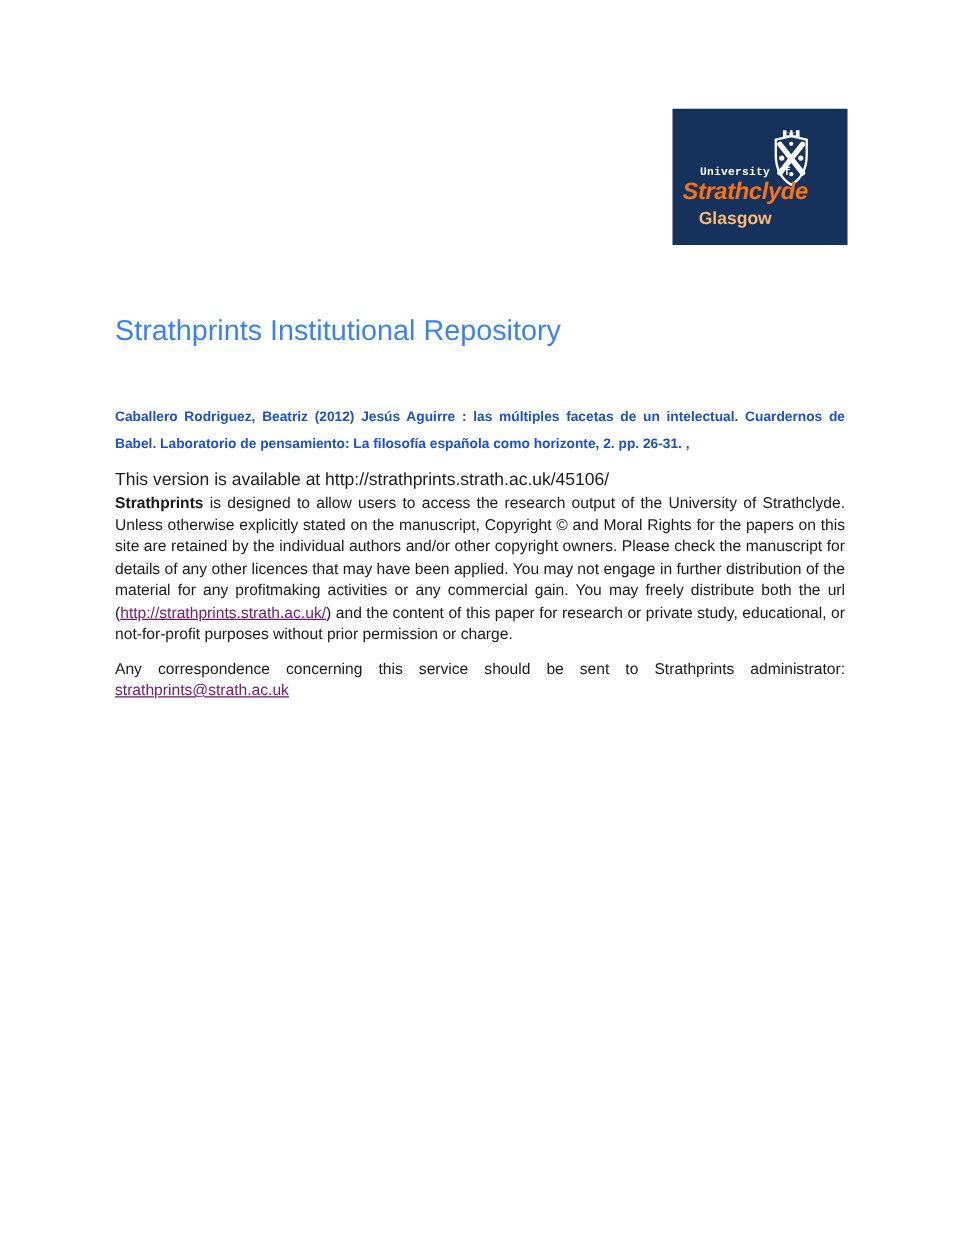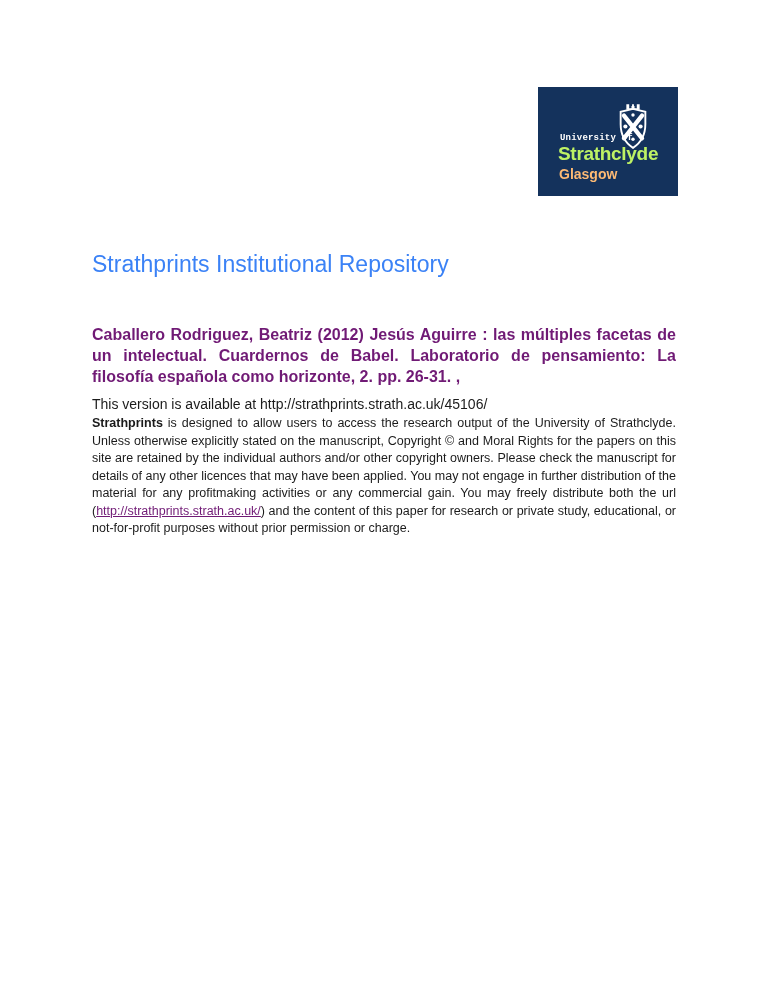--- a/index.html
+++ b/index.html
@@ -34,26 +34,27 @@
     left: 22px;
     top: 46px;
     font-size: 9px;
     font-weight: bold;
     color: #ffffff;
     letter-spacing: 0.2px;
     font-family: Liberation Mono, monospace;
   }
   .logo-name {
     position: absolute;
-    left: 20px;
+    left: 8px;
     top: 56px;
     font-size: 19px;
     font-weight: bold;
-    color: #bef264;
+    color: #f97316;
     letter-spacing: -0.3px;
+    font-style: italic;
   }
   .logo-city {
     position: absolute;
     left: 21px;
     top: 79px;
     font-size: 14px;
     font-weight: bold;
     color: #fdba74;
   }
 
@@ -70,25 +71,25 @@
   }
 
   .content {
     position: absolute;
     left: 92px;
     top: 324px;
     width: 584px;
   }
 
   .citation {
-    font-size: 16px;
+    font-size: 11px;
     font-weight: bold;
     line-height: 21px;
     text-align: justify;
-    color: #701a75;
+    color: #1d4ed8;
     margin-bottom: 7px;
   }
 
   .availability {
     font-size: 14px;
     line-height: 21px;
     color: #1b1b1b;
   }
 
   .body-para {
@@ -132,14 +133,15 @@
 <div class="doc-title">Strathprints Institutional Repository</div>
 
 <div class="content">
 
   <p class="citation">Caballero Rodriguez, Beatriz (2012) Jesús Aguirre : las múltiples facetas de un intelectual. Cuardernos de Babel. Laboratorio de pensamiento: La filosofía española como horizonte, 2. pp. 26-31. ,</p>
 
   <p class="availability">This version is available at http://strathprints.strath.ac.uk/45106/</p>
 
   <p class="body-para"><strong>Strathprints</strong><span> is designed to allow users to access the research output of the University of Strathclyde. Unless otherwise explicitly stated on the manuscript, Copyright © and Moral Rights for the papers on this site are retained by the individual authors and/or other copyright owners. Please check the manuscript for details of any other licences that may have been applied. You may not engage in further distribution of the material for any profitmaking activities or any commercial gain. You may freely distribute both the url (</span><a class="doc-link">http://strathprints.strath.ac.uk/</a><span>) and the content of this paper for research or private study, educational, or not-for-profit purposes without prior permission or charge.</span></p>
 
+  <p class="body-para"><span>Any correspondence concerning this service should be sent to Strathprints administrator: </span><a class="doc-link">strathprints@strath.ac.uk</a></p>
 
 </div>
 
 </body></html>

